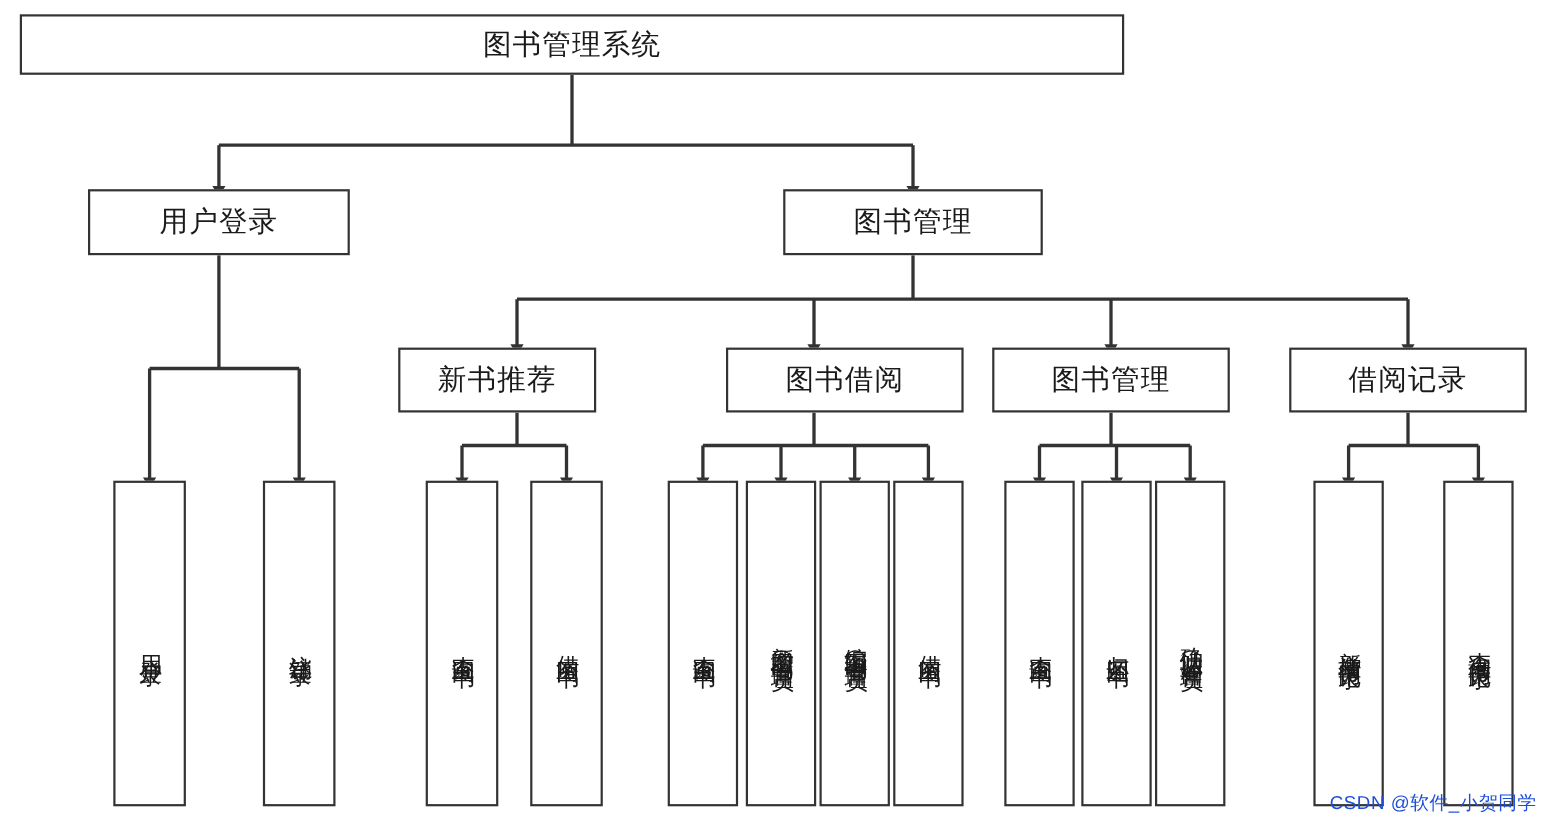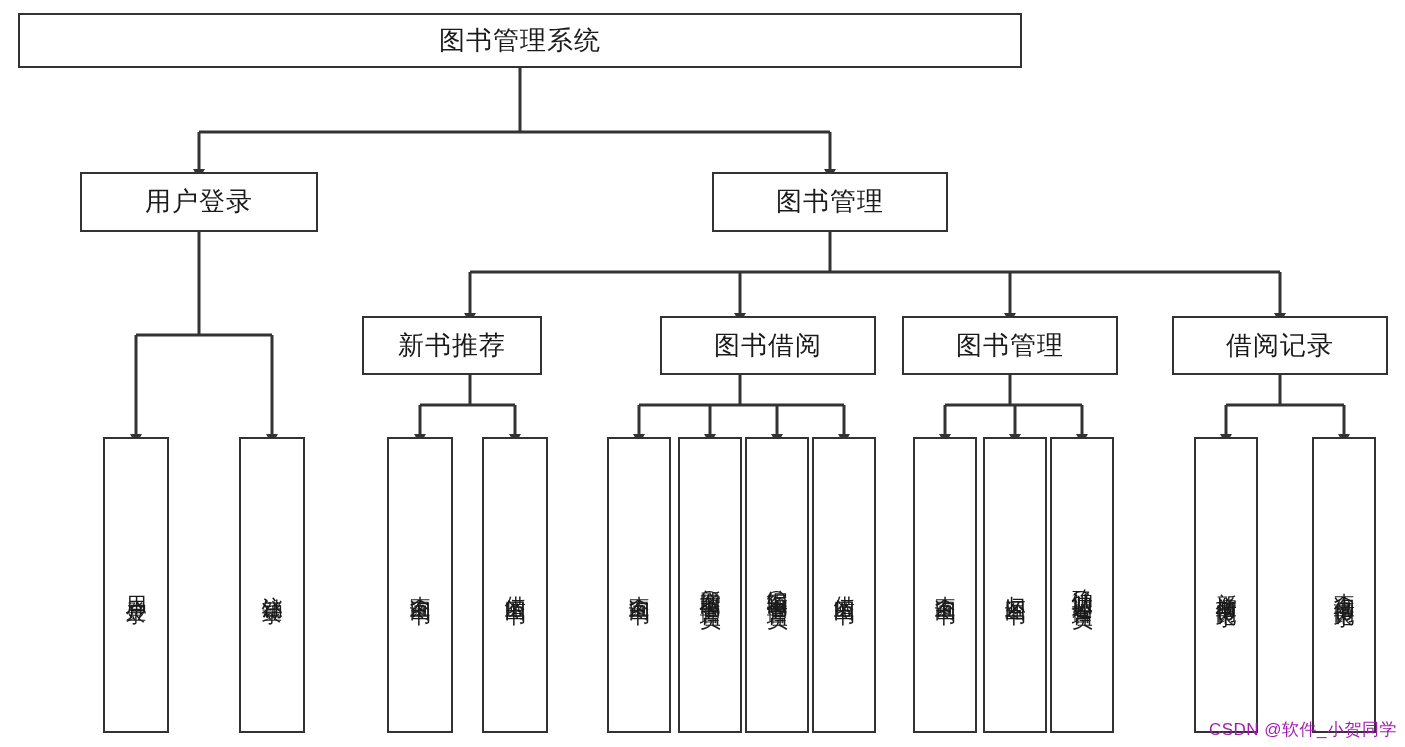--- a/index.html
+++ b/index.html
@@ -55,21 +55,21 @@
     white-space: nowrap;
   }
   .nlabel {
     display: block;
   }
   #watermark {
     position: absolute;
     right: 8px;
     bottom: 6px;
     font-size: 17px;
-    color: #a21caf;
+    color: #1d4ed8;
     letter-spacing: 0.5px;
     white-space: nowrap;
     user-select: none;
   }
 </style>
 </head>
 <body>
 
 <div id="canvas">
 

